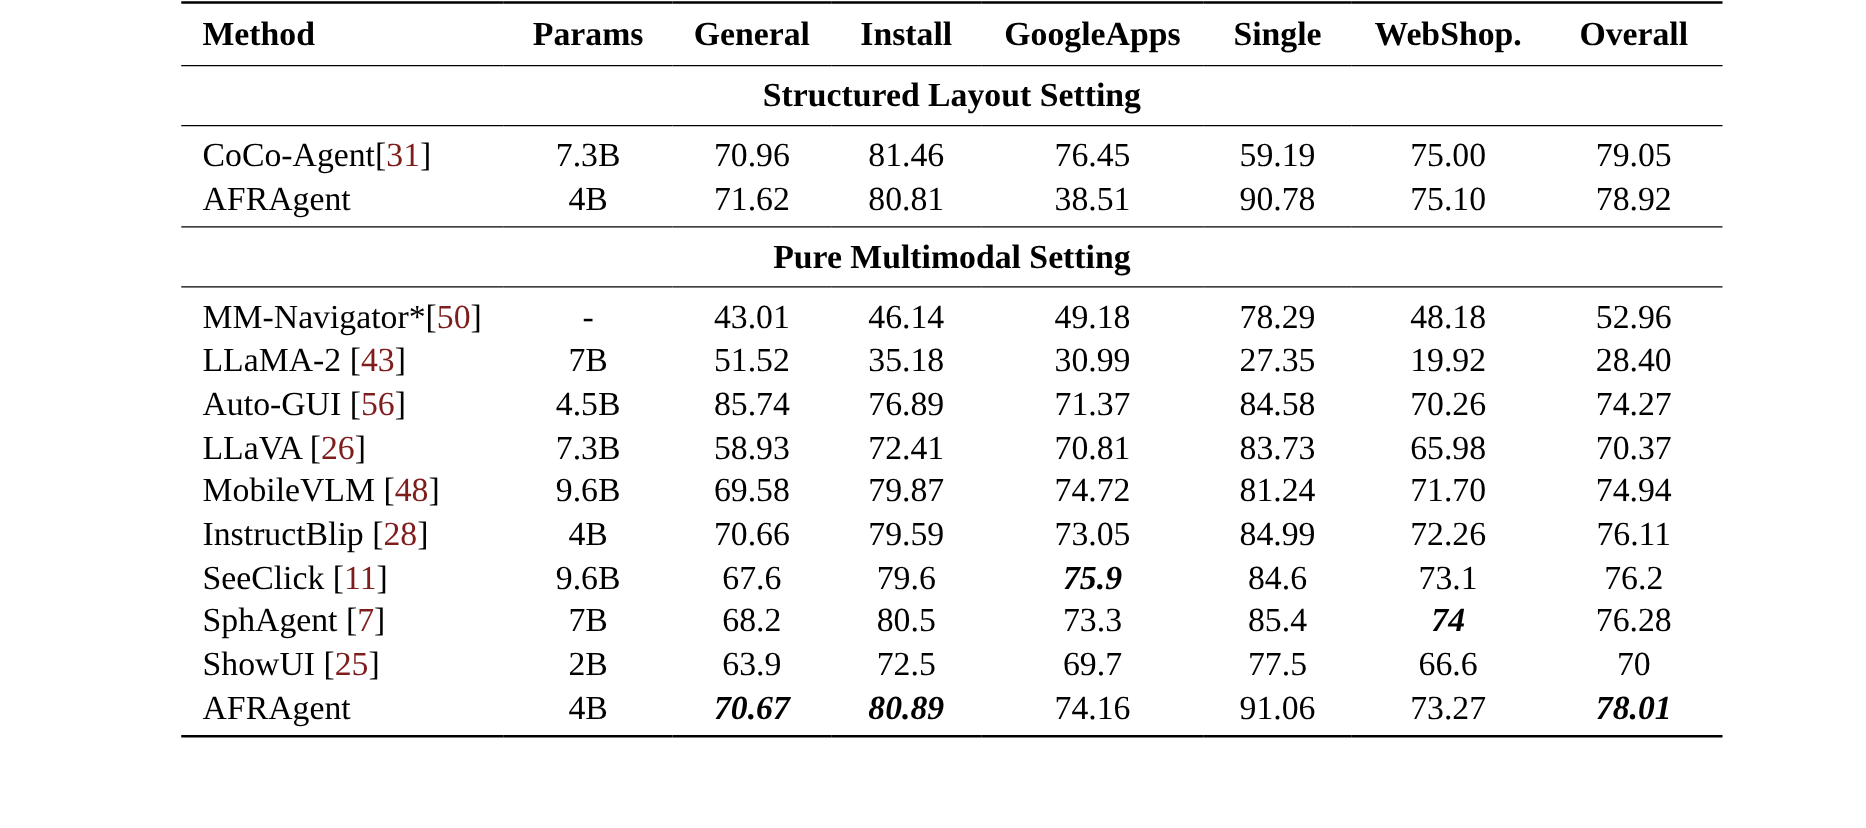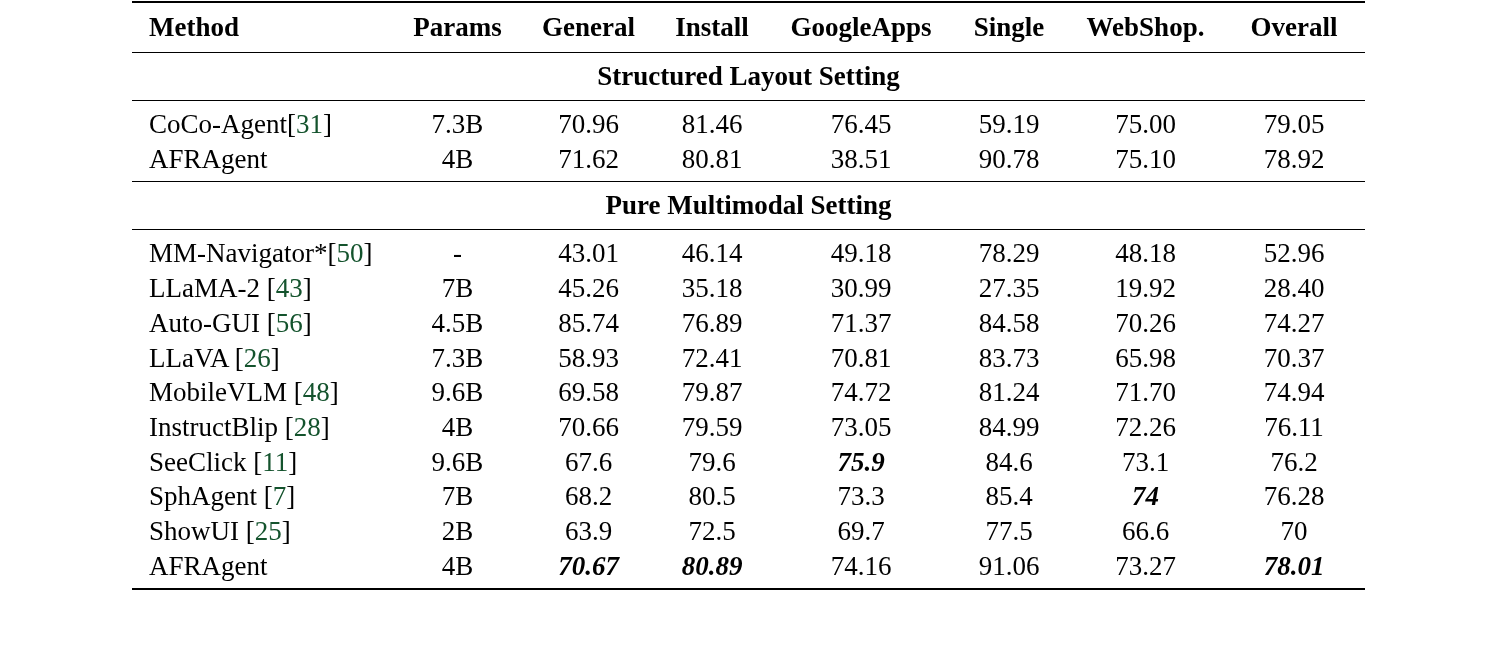--- a/index.html
+++ b/index.html
@@ -1,33 +1,33 @@
 <!DOCTYPE html>
 <html><head>
 <meta charset="utf-8">
 <style>
   html, body { margin: 0; padding: 0; background: #ffffff; }
   body {
     width: 1493px; height: 662px; position: relative; overflow: hidden;
     font-family: "Liberation Serif", "DejaVu Serif", serif;
     color: #000;
   }
-  .tbl-wrap { position: absolute; left: 132px; top: 1px; width: 1233px; }
+  .tbl-wrap { position: absolute; left: 145px; top: 1px; width: 1233px; }
   table { border-collapse: collapse; width: 100%; font-size: 27px; table-layout: fixed; }
   td, th { padding: 0; white-space: nowrap; line-height: 34.7px; }
   th { font-weight: bold; height: 49px; line-height: 49px; }
   .col-method { width: 258px; text-align: left; padding-left: 17px; }
   .c { text-align: center; }
   tr.top-rule th { border-top: 2.5px solid #000; border-bottom: 1.5px solid #000; }
   tr.section td { font-weight: bold; text-align: center; height: 47px; line-height: 47px; border-bottom: 1.5px solid #000; }
   tr.first td { padding-top: 6px; }
   tr.last td { padding-bottom: 5px; }
   tr.group-end td { border-bottom: 1.5px solid #000; }
   tr.table-end td { border-bottom: 2.5px solid #000; }
-  .cite { color: #14532d; }
+  .cite { color: #7f1d1d; }
   .b { font-weight: bold; font-style: italic; }
 </style>
 </head>
 <body>
 
 <div class="tbl-wrap">
 <table>
   <colgroup>
     <col style="width:258px">
         <col style="width:135px">
@@ -83,21 +83,21 @@
           <td class="c">43.01</td>
           <td class="c">46.14</td>
           <td class="c">49.18</td>
           <td class="c">78.29</td>
           <td class="c">48.18</td>
           <td class="c">52.96</td>
         </tr>
         <tr class="">
           <td class="col-method"><span>LLaMA-2</span><span style="white-space: pre;"> </span>[<span class="cite">43</span>]</td>
           <td class="c">7B</td>
-          <td class="c">45.26</td>
+          <td class="c">51.52</td>
           <td class="c">35.18</td>
           <td class="c">30.99</td>
           <td class="c">27.35</td>
           <td class="c">19.92</td>
           <td class="c">28.40</td>
         </tr>
         <tr class="">
           <td class="col-method"><span>Auto-GUI</span><span style="white-space: pre;"> </span>[<span class="cite">56</span>]</td>
           <td class="c">4.5B</td>
           <td class="c">85.74</td>

